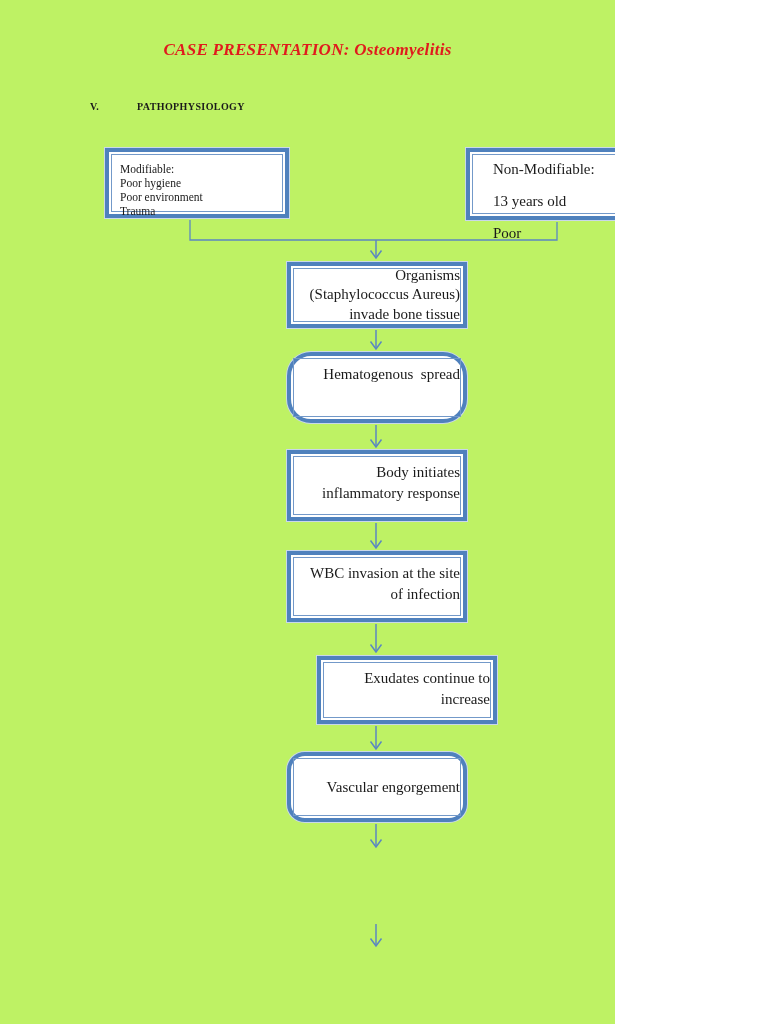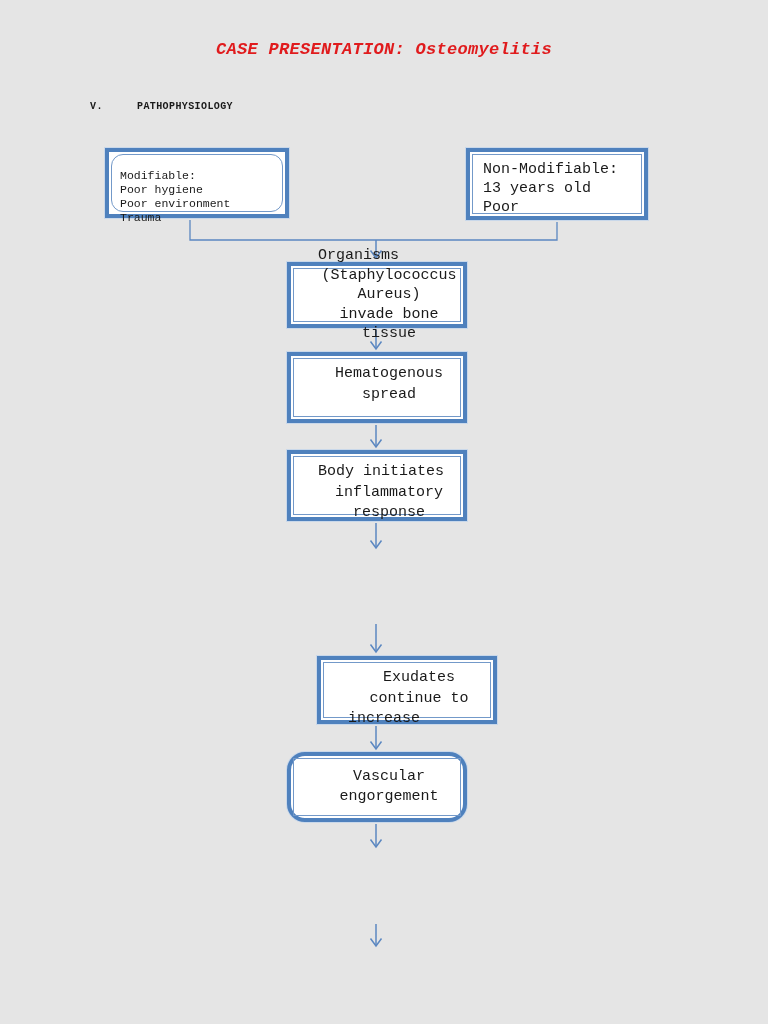--- a/index.html
+++ b/index.html
@@ -1,45 +1,45 @@
 <!DOCTYPE html>
 <html><head>
 <meta charset="utf-8">
 <style>
   html,body{margin:0;padding:0;background:#ffffff;}
   .page{
-    position:relative;width:768px;height:1024px;background:#e5e5e5;overflow:hidden;
-    font-family:Liberation Mono, monospace;color:#1a1a1a;
+    position:relative;width:615px;height:1024px;background:#bef264;overflow:hidden;
+    font-family:Liberation Serif, serif;color:#1a1a1a;
   }
   .doc-title{
     position:absolute;top:40px;left:0;width:100%;text-align:center;
     color:#e01b1d;font-size:17px;font-weight:bold;font-style:italic;letter-spacing:.3px;
   }
   .heading{position:absolute;top:101px;left:90px;font-weight:bold;font-size:10px;letter-spacing:.4px;}
   .heading .num{display:inline-block;width:47px;}
   
   .dbox{
     position:absolute;box-sizing:border-box;background:#ffffff;
     border:4px solid #4f81bd;box-shadow:0 0 0 1px #c9d8ea;padding:2px;
   }
   .dbox .inner{
     box-sizing:border-box;width:100%;height:100%;
     border:1px solid #7399c9;display:flex;flex-direction:column;
   }
   .factor .inner{align-items:flex-start;justify-content:flex-start;text-align:left;}
   #box-modifiable{left:105px;top:148px;width:184px;height:70px;font-size:11.5px;line-height:14px;}
-  #box-modifiable .inner{padding:14px 8px;border-radius:12px;}
+  #box-modifiable .inner{padding:7px 8px;}
   #box-nonmodifiable{left:466px;top:148px;width:182px;height:72px;font-size:15px;line-height:19px;}
-  #box-nonmodifiable .inner{padding:5px 10px;}
+  #box-nonmodifiable .inner{padding:5px 20px;gap:13px;}
   .flow{left:287px;width:180px;text-align:center;font-size:15px;line-height:20.5px;}
-  .flow .inner{align-items:flex-start;justify-content:center;padding-left:24px;}
+  .flow .inner{align-items:flex-end;justify-content:center;}
   .flow.toptext .inner{justify-content:flex-start;padding-top:5px;}
   .flow div{white-space:pre-wrap;}
   #f1{top:262px;height:66px;line-height:19.5px;}
-  #f2{top:352px;height:71px;}
+  #f2{top:352px;height:71px;border-radius:24px;}
   #f3{top:450px;height:71px;}
   #f4{top:551px;height:71px;}
   #f5{top:656px;height:68px;margin-left:30px;}
   #f6{top:752px;height:70px;border-radius:18px;}
   #f7{top:850px;height:72px;}
   .connectors{position:absolute;left:0;top:0;width:768px;height:1024px;pointer-events:none;}
   .connectors path{stroke:#5b87c1;fill:none;}
   .connectors .bracket{stroke-width:1.3;}
   .connectors .shaft{stroke-width:1.5;}
   .connectors .head{stroke-width:1.5;}
@@ -113,20 +113,26 @@
     </div>
   </div>
 
   <div class="dbox flow toptext" id="f3">
     <div class="inner">
       <div>Body initiates</div>
       <div>inflammatory response</div>
     </div>
   </div>
 
+  <div class="dbox flow toptext" id="f4">
+    <div class="inner">
+      <div>WBC invasion at the site</div>
+      <div>of infection</div>
+    </div>
+  </div>
 
   <div class="dbox flow toptext" id="f5">
     <div class="inner">
       <div>Exudates continue to</div>
       <div>increase</div>
     </div>
   </div>
 
   <div class="dbox flow" id="f6">
     <div class="inner">

